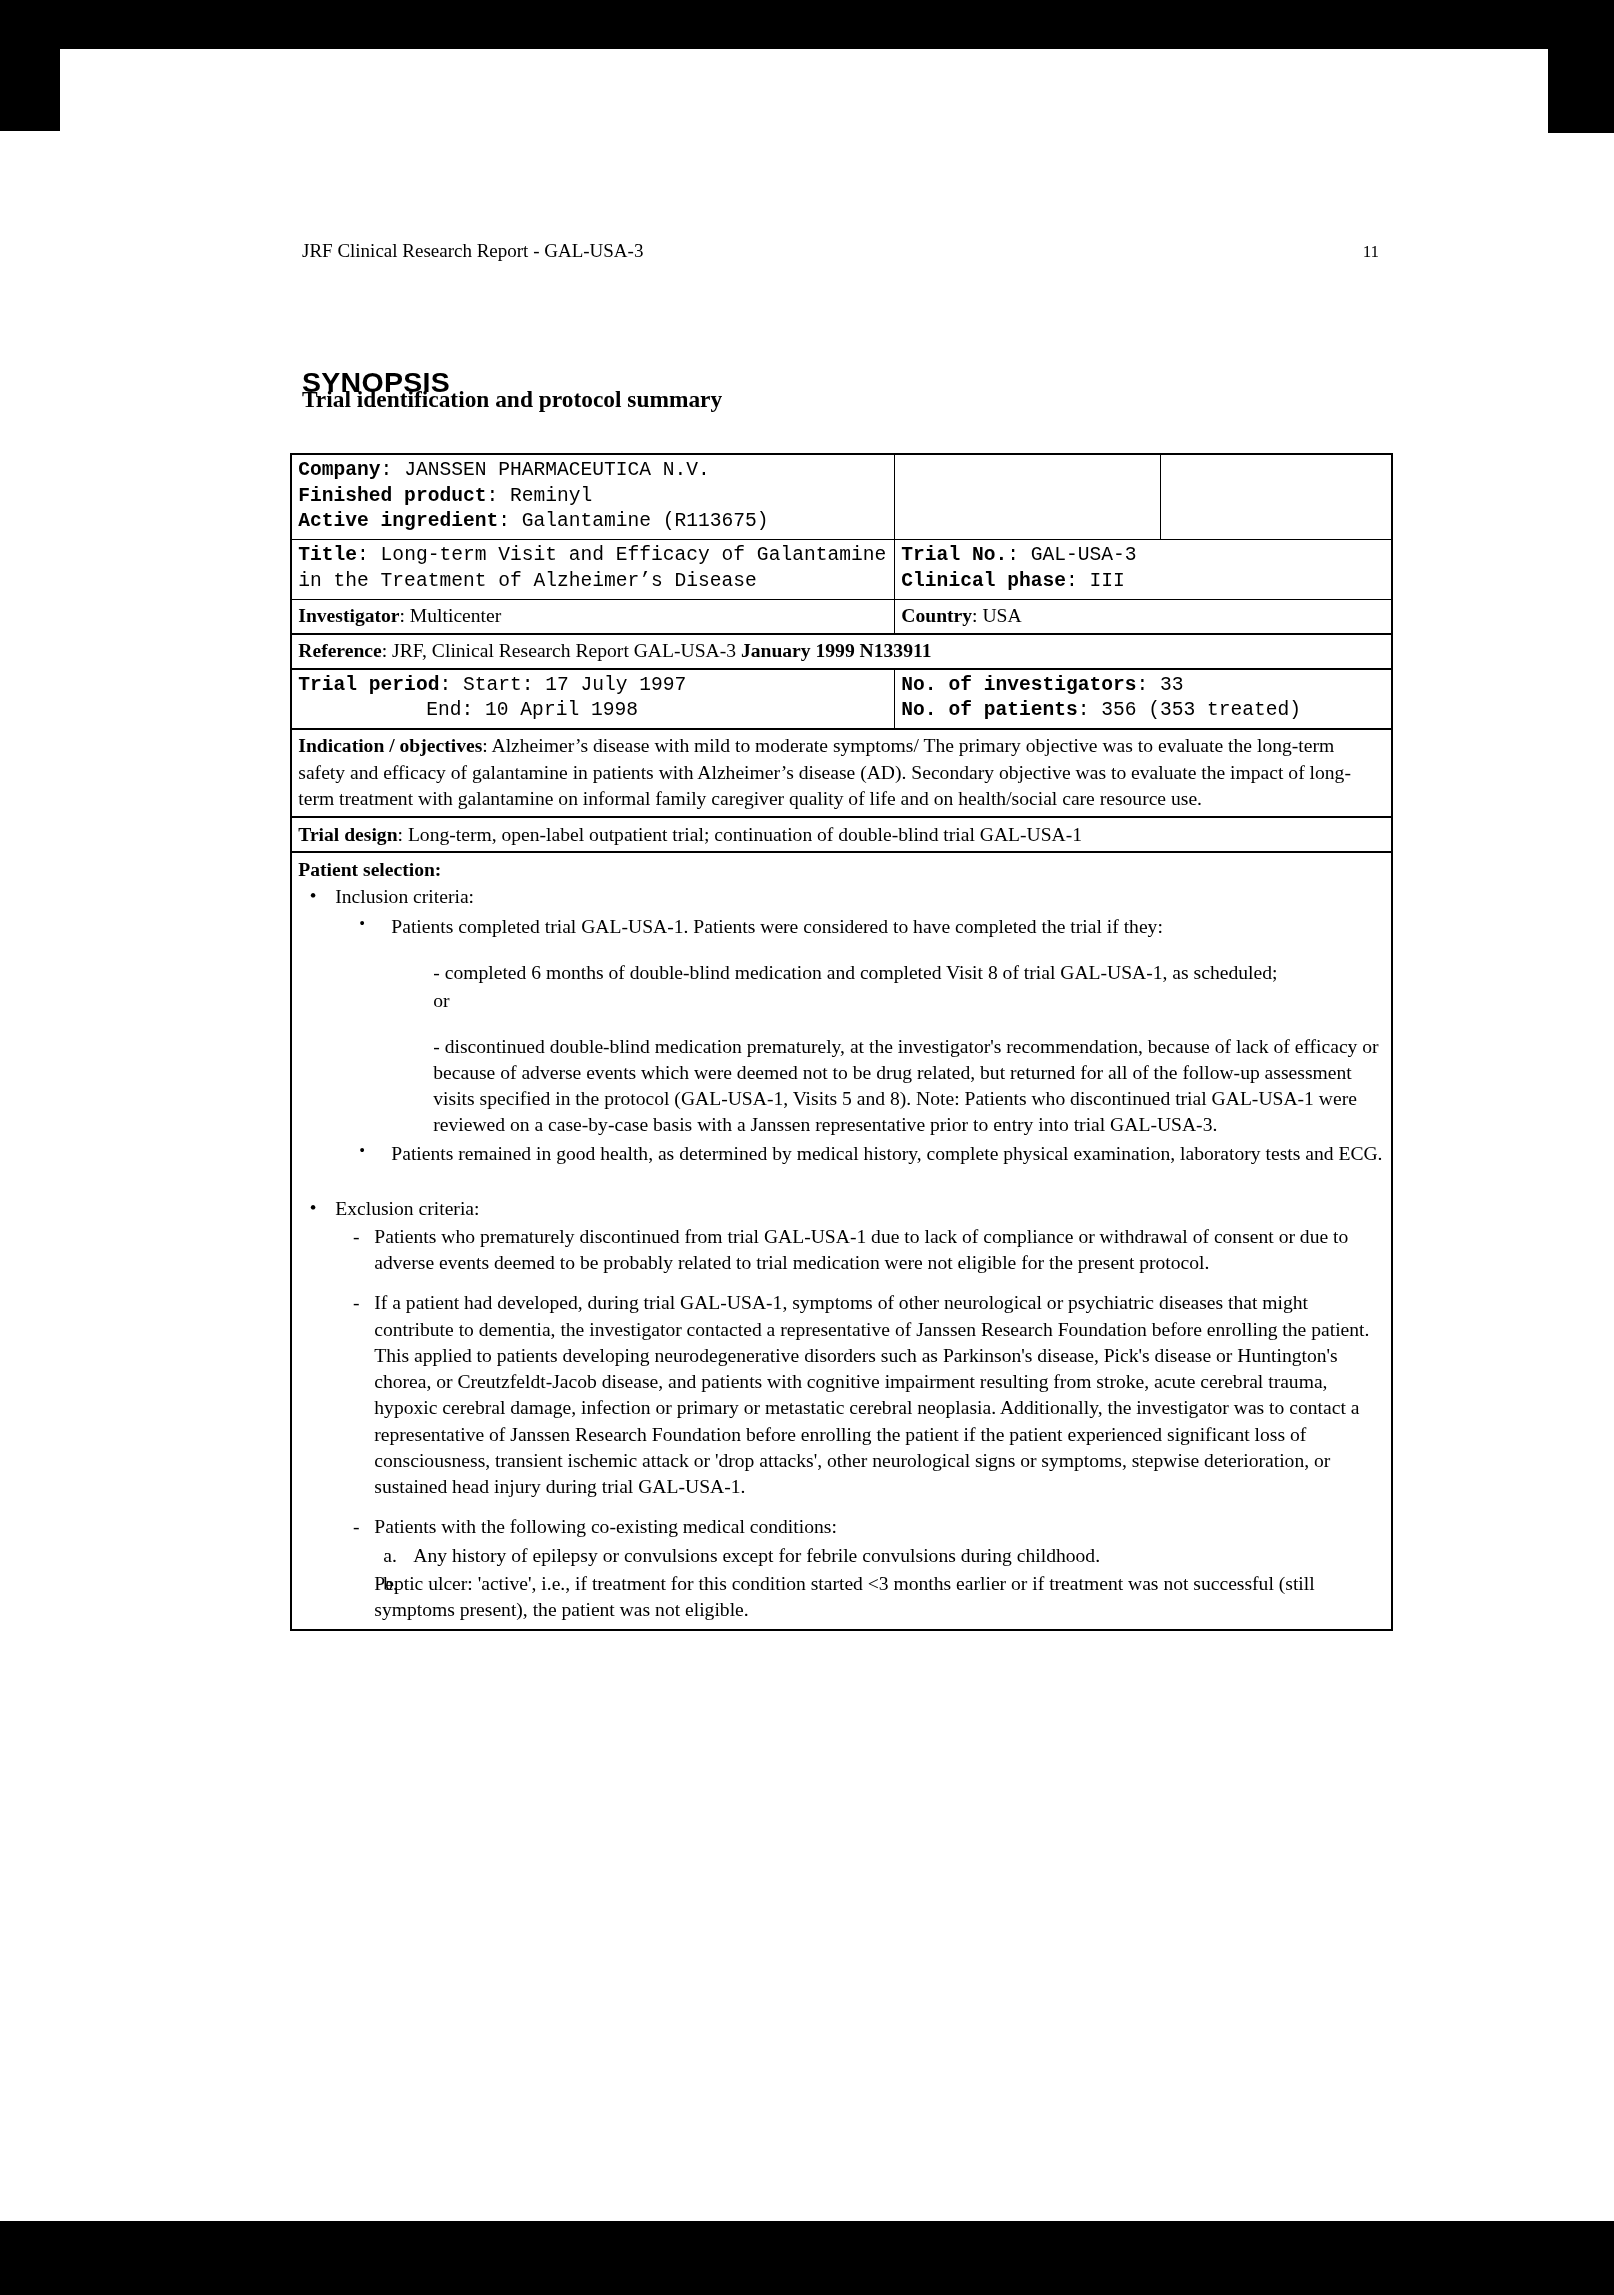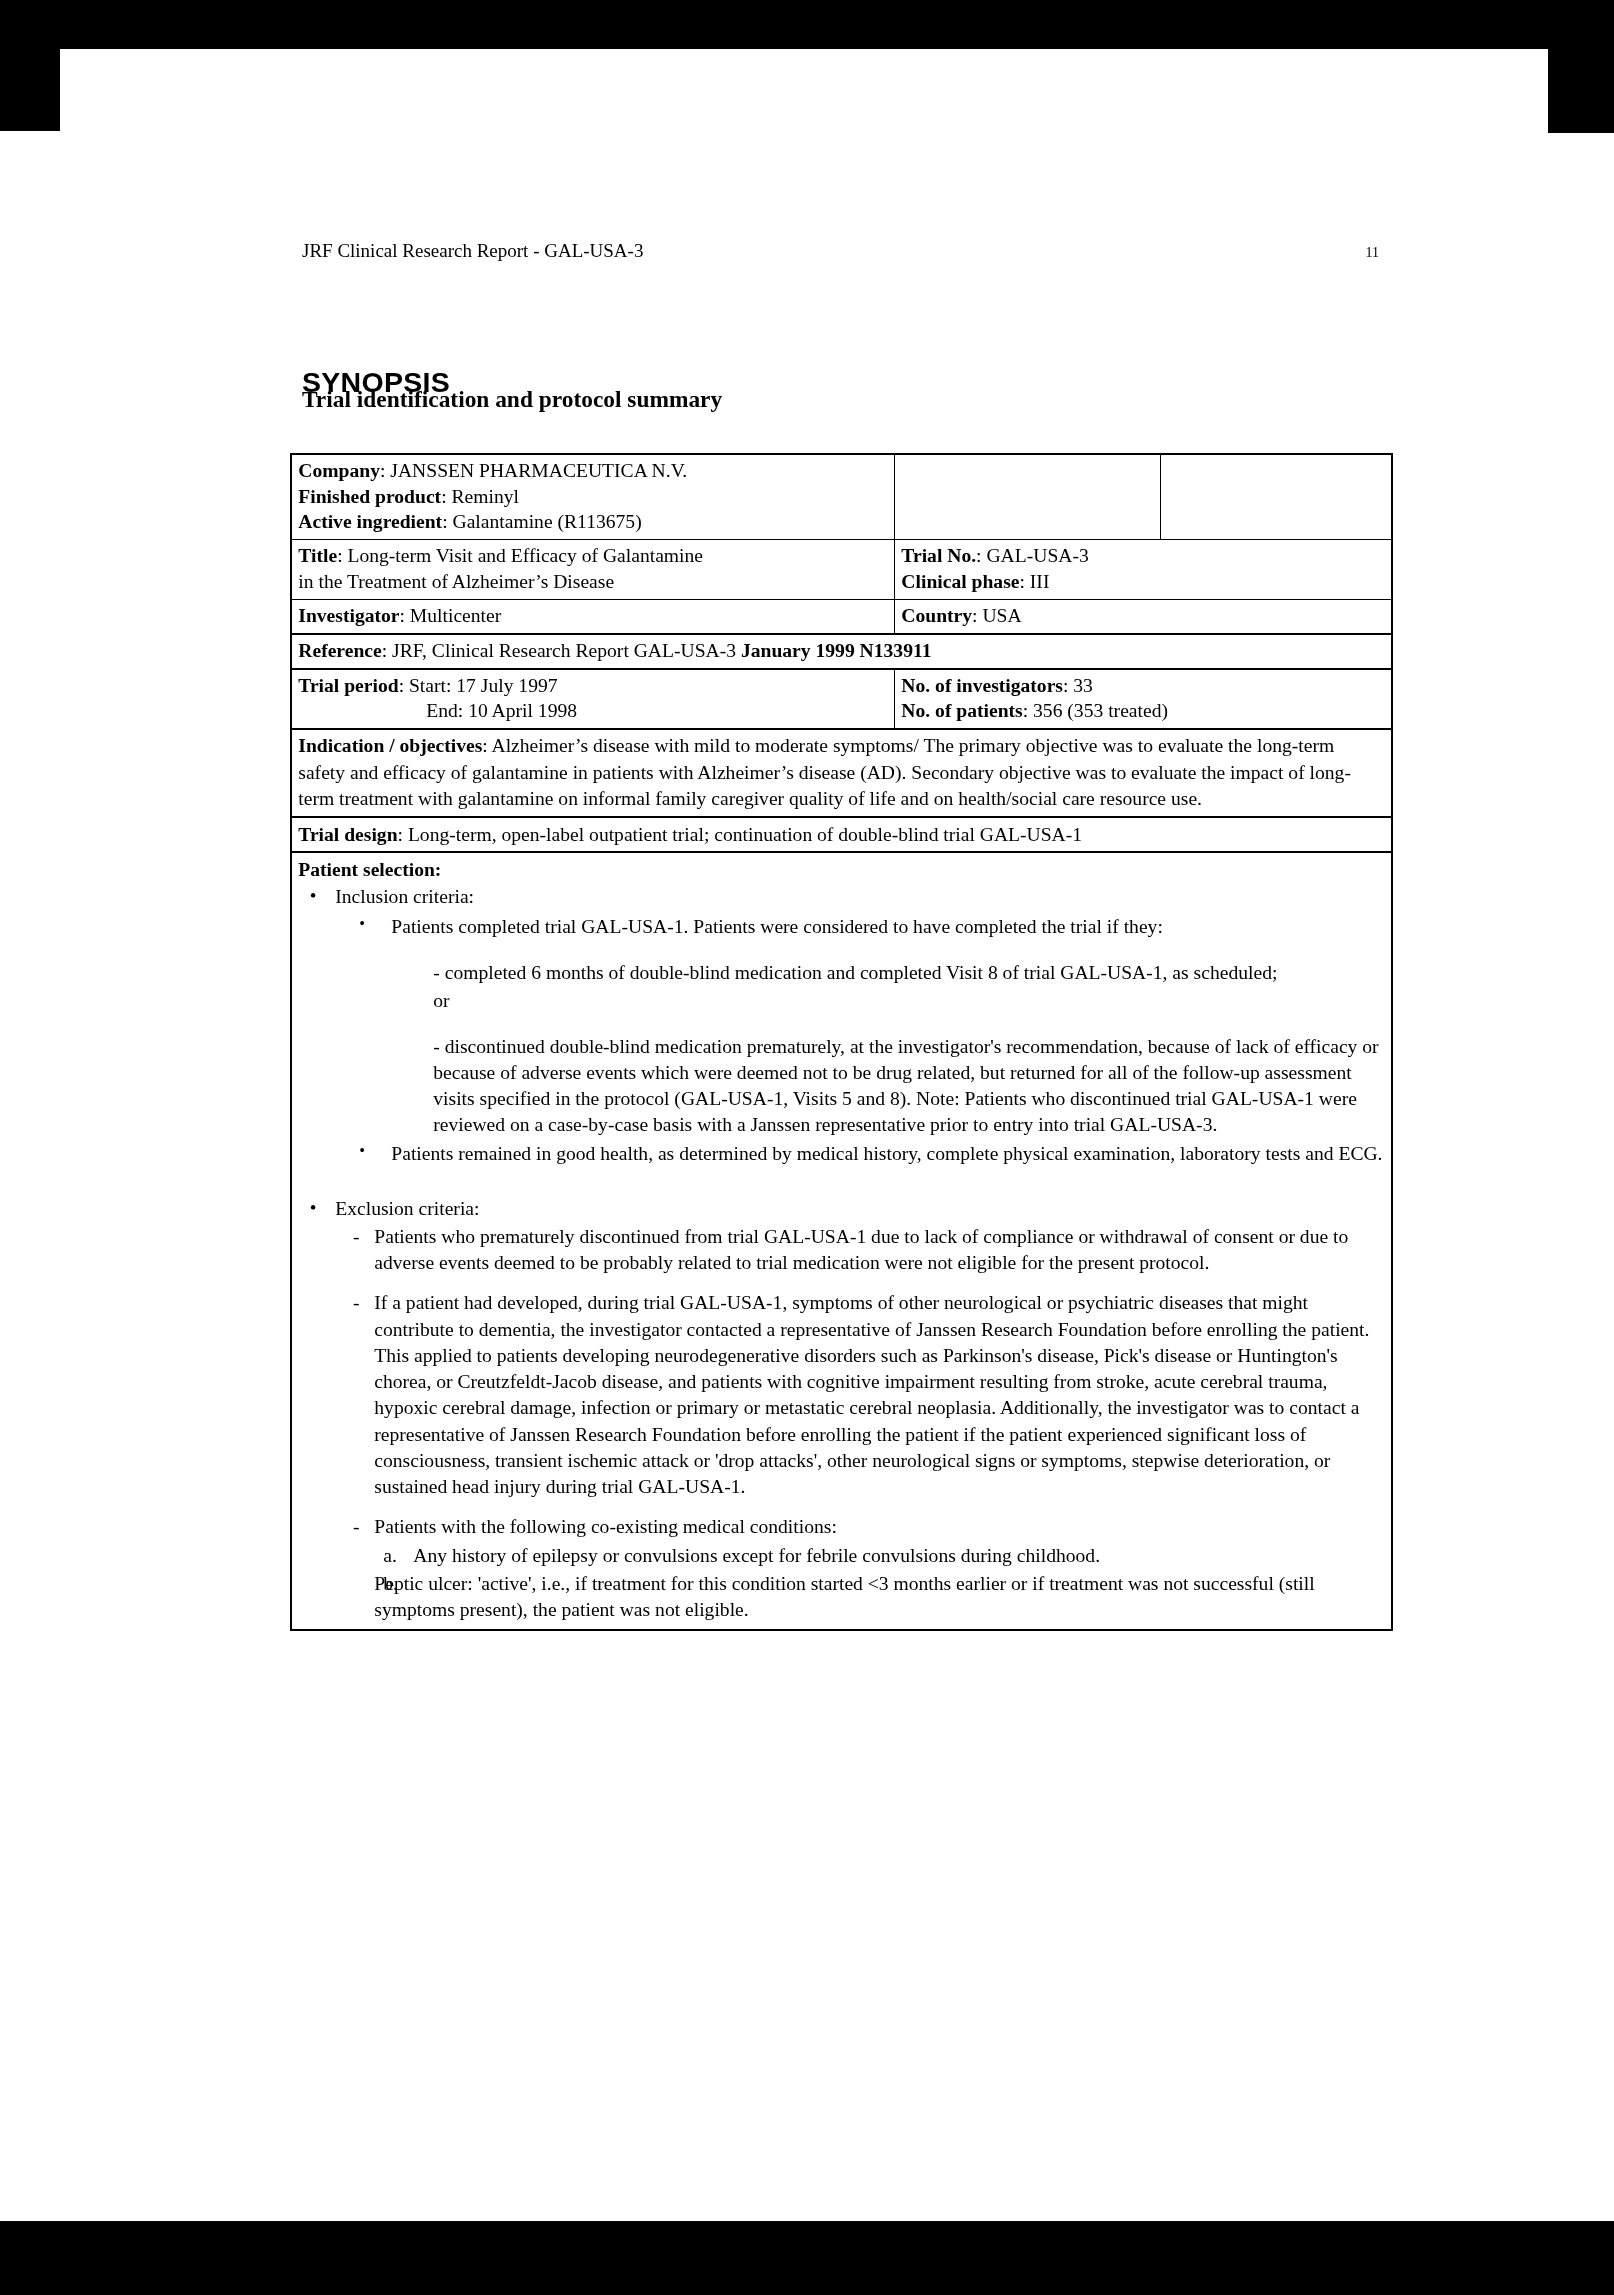--- a/index.html
+++ b/index.html
@@ -38,21 +38,21 @@
     position: absolute;
     left: 294px;
     top: 241px;
     width: 1077px;
     display: flex;
     justify-content: space-between;
     align-items: baseline;
     font-size: 19px;
     line-height: 1.1;
   }
-  .running-head .page-no { font-size: 14px; }
+  .running-head .page-no { font-size: 17px; }
 
   .synopsis-title {
     position: absolute;
     left: 294px;
     top: 320px;
     font-family: "Liberation Sans", "DejaVu Sans", sans-serif;
     font-weight: bold;
     font-size: 28.5px;
     letter-spacing: 0.3px;
     margin-top: 46px;
@@ -81,21 +81,21 @@
   }
   .synopsis-table td {
     border: 1.3px solid #000;
     padding: 3.2px 6.3px 4.4px 6.3px;
     vertical-align: top;
   }
   .synopsis-table tr.thick-bottom > td { border-bottom-width: 2.5px; }
   .synopsis-table tr.thick-top > td { border-top-width: 2.5px; }
   .lbl { font-weight: bold; }
 
-  .cell-lines > div { white-space: nowrap; }
+  .cell-lines > div { white-space: nowrap; font-family: Liberation Mono, monospace; }
 
   .col-a { width: 603px; }
   .col-b { width: 266px; }
   .col-c { width: 231px; }
 
   .pad-l-lg { padding-left: 32px; }
   .tight { line-height: 1.34; }
 
   
   .ps-cell { padding: 5px 8.9px 10px 8.9px; }

